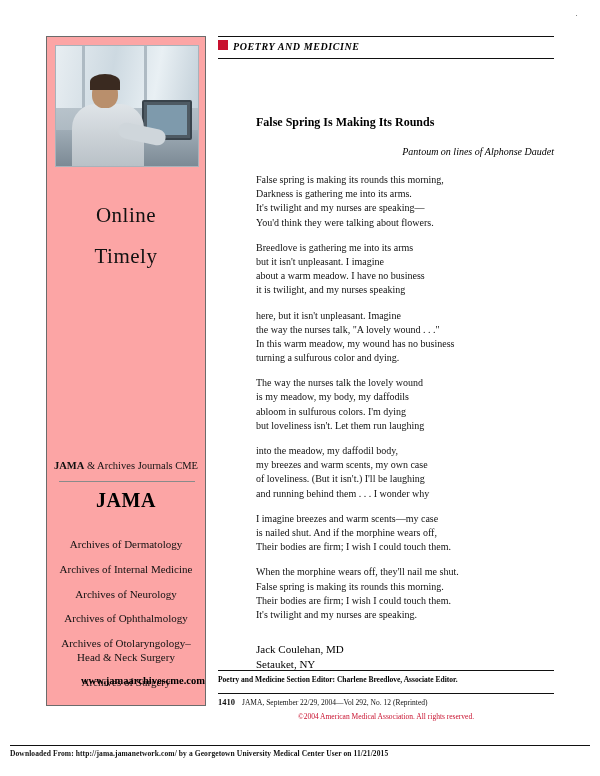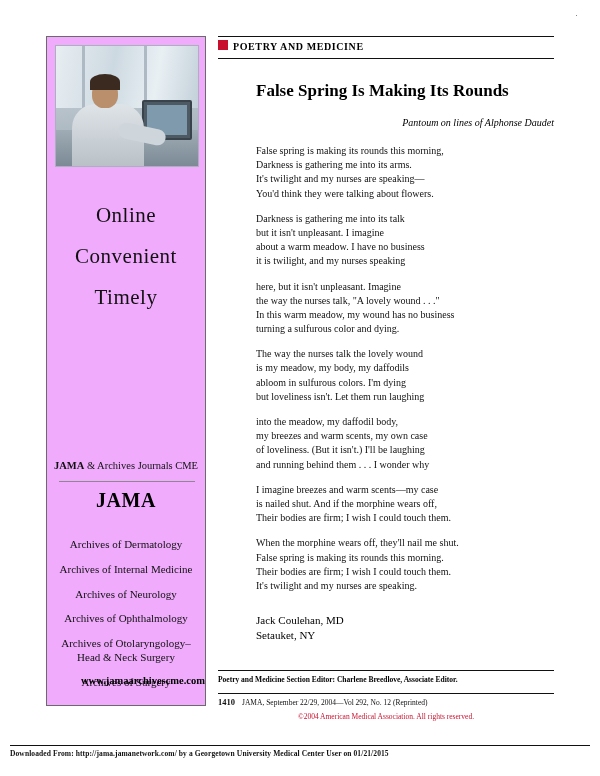--- a/index.html
+++ b/index.html
@@ -33,21 +33,21 @@
   }
 
   
   .ad-col {
     position: absolute;
     left: 46px;
     top: 36px;
     width: 160px;
     height: 670px;
     border: 1px solid #6b6b6b;
-    background: #f0abfc;
+    background: #fca5a5;
     box-sizing: border-box;
   }
   .ad-photo {
     position: absolute;
     left: 8px;
     top: 8px;
     width: 144px;
     height: 122px;
     background: linear-gradient(175deg,#cfd7dd 0%, #b9c4cc 45%, #9aa7b1 100%);
     overflow: hidden;
@@ -170,20 +170,21 @@
   }
   .sec-head-wrap {
     position: relative;
     height: 22px;
     border-bottom: 1.5px solid #111;
     border-top: 1.5px solid #111;
     padding-top: 0;
   }
   .sec-head-wrap {
     border-top: none;
+    font-style: italic;
   }
   .sec-rule-top {
     position: absolute;
     left: 218px; top: 36px; width: 336px;
     border-top: 1.5px solid #111;
   }
   .sec-square {
     display: inline-block;
     width: 10px; height: 10px;
     background: #c8102e;
@@ -191,23 +192,23 @@
     margin-right: 5px;
     margin-bottom: 2px;
   }
   .sec-title {
     font-size: 10px;
     font-weight: bold;
     letter-spacing: 0.6px;
     vertical-align: middle;
   }
   .poem-title {
-    margin-top: 22px;
+    margin-top: 56px;
     margin-left: 38px;
-    font-size: 17px;
+    font-size: 12px;
     font-weight: bold;
   }
   .poem-sub {
     margin-top: 16px;
     text-align: right;
     font-size: 10px;
     font-style: italic;
     padding-left: 34px;
   }
   .poem-body {
@@ -305,21 +306,20 @@
       <div class="ph-desk"></div>
       <div class="ph-monitor"></div>
       <div class="ph-body"></div>
       <div class="ph-arm"></div>
       <div class="ph-head"></div>
       <div class="ph-hair"></div>
     </div>
 
     <div class="ad-words">
       <div>Online</div>
-      <div>Convenient</div>
       <div>Timely</div>
     </div>
 
     <div class="ad-cme"><b>JAMA</b><span> &amp; Archives Journals CME</span></div>
 
     <div class="ad-rule"></div>
 
     <div class="ad-jama">JAMA</div>
 
     <div class="ad-list">
@@ -346,21 +346,21 @@
     <div class="poem-sub">Pantoum on lines of Alphonse Daudet</div>
 
     <div class="poem-body">
       <div class="stanza">
         <div>False spring is making its rounds this morning,</div>
         <div>Darkness is gathering me into its arms.</div>
         <div>It's twilight and my nurses are speaking—</div>
         <div>You'd think they were talking about flowers.</div>
       </div>
       <div class="stanza">
-        <div>Darkness is gathering me into its talk</div>
+        <div>Breedlove is gathering me into its arms</div>
         <div>but it isn't unpleasant. I imagine</div>
         <div>about a warm meadow. I have no business</div>
         <div>it is twilight, and my nurses speaking</div>
       </div>
       <div class="stanza">
         <div>here, but it isn't unpleasant. Imagine</div>
         <div>the way the nurses talk, "A lovely wound . . ."</div>
         <div>In this warm meadow, my wound has no business</div>
         <div>turning a sulfurous color and dying.</div>
       </div>
@@ -397,15 +397,15 @@
 
   <div class="foot-rule"></div>
   <div class="foot-ed">Poetry and Medicine Section Editor: Charlene Breedlove, Associate Editor.</div>
   <div class="foot-rule2"></div>
   <div class="foot-cite">
     <span class="foot-pg">1410</span><span>JAMA, September 22/29, 2004—Vol 292, No. 12 (Reprinted)</span>
   </div>
   <div class="foot-copy">©2004 American Medical Association. All rights reserved.</div>
 
   <div class="dl-rule"></div>
-  <div class="dl-text">Downloaded From: http://jama.jamanetwork.com/ by a Georgetown University Medical Center User  on 01/21/2015</div>
+  <div class="dl-text">Downloaded From: http://jama.jamanetwork.com/ by a Georgetown University Medical Center User  on 11/21/2015</div>
 
 </div>
 
 </body></html>

